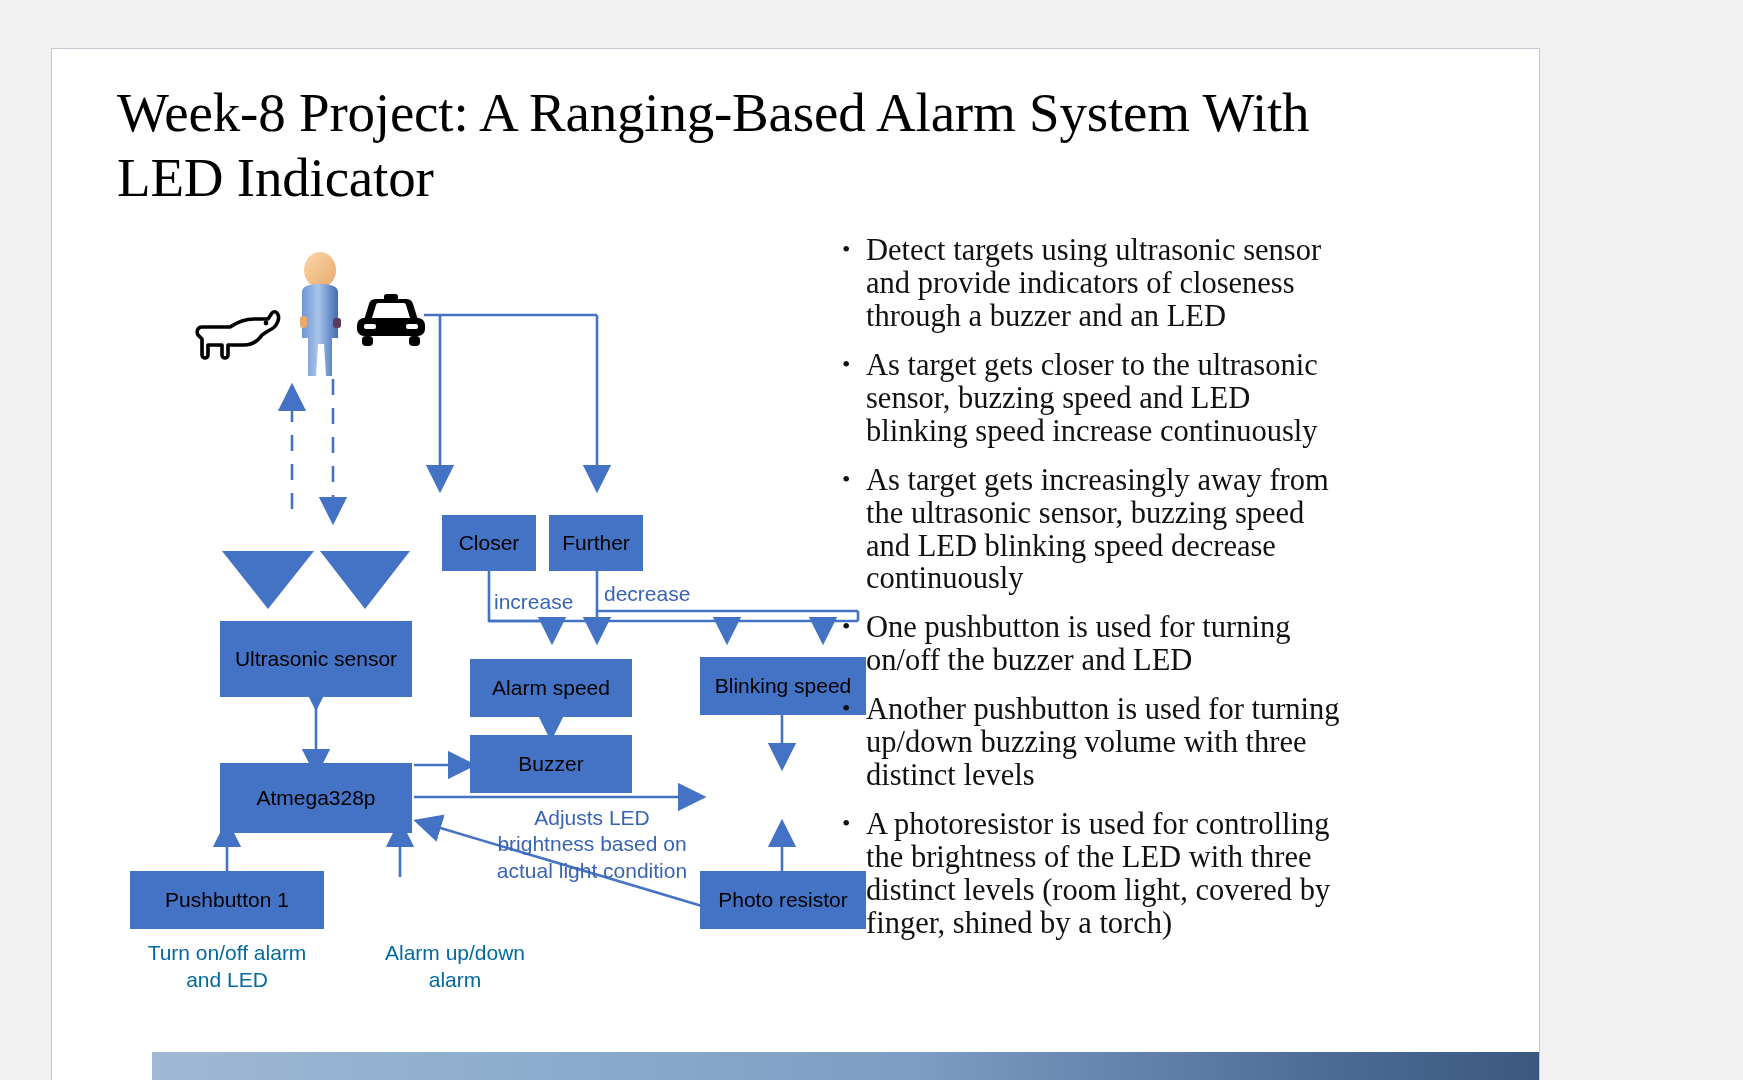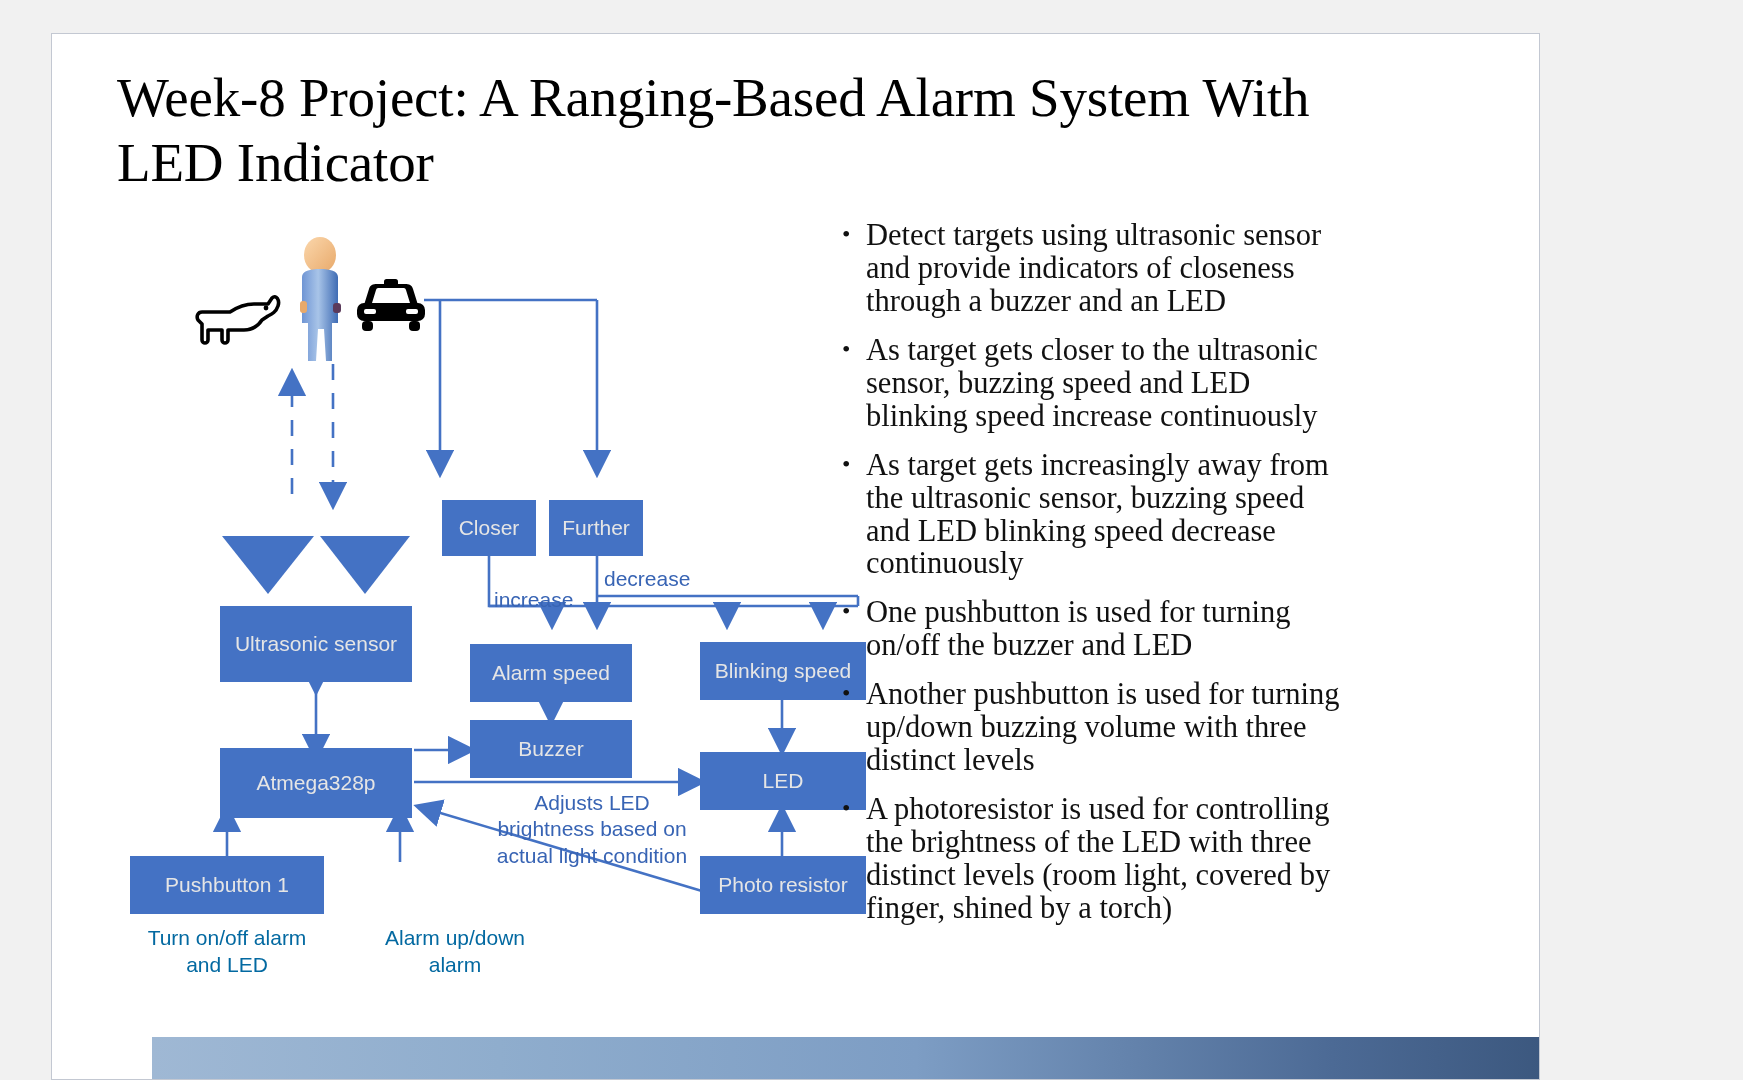--- a/index.html
+++ b/index.html
@@ -2,21 +2,21 @@
 <html><head>
 <meta charset="utf-8">
 <style>
   * { box-sizing: border-box; margin: 0; padding: 0; }
   html, body {
     width: 1743px; height: 1080px;
     background: #f1f1f1;
     font-family: "Liberation Sans", sans-serif;
     overflow: hidden;
   }
-  #app { position: relative; width: 1743px; height: 943px; }
+  #app { position: relative; width: 1743px; height: 943px; margin-top: 15px; }
 
   
   .slide {
     position: absolute;
     left: 51px; top: 33px;
     width: 1489px; height: 1047px;
     background: #ffffff;
     border: 1px solid #c3c8d2;
     overflow: hidden;
   }
@@ -55,21 +55,21 @@
   }
   .bullet .btext { flex: 1 1 auto; }
   .bullet b { font-weight: normal; }
 
   
   .diagram { position: absolute; left: 0; top: 0; width: 900px; height: 1047px; }
 
   .node {
     position: absolute;
     background: #4472C4;
-    color: #e5e5e5;
+    color: #000000;
     font-size: 21px;
     display: flex;
     align-items: center;
     justify-content: center;
     line-height: 1.15;
   }
   .cap {
     position: absolute;
     color: #0369a1;
     font-size: 21px;
@@ -222,28 +222,27 @@
       <div class="node" style="left:168px;top:572px;width:192px;height:76px">Ultrasonic sensor</div>
 
       <div class="node" style="left:418px;top:610px;width:162px;height:58px">Alarm speed</div>
 
       <div class="node" style="left:648px;top:608px;width:166px;height:58px">Blinking speed</div>
 
       <div class="node" style="left:418px;top:686px;width:162px;height:58px">Buzzer</div>
 
       <div class="node" style="left:168px;top:714px;width:192px;height:70px">Atmega328p</div>
 
-      <div class="node" style="left:648px;top:718px;width:166px;height:58px">LED</div>
 
       <div class="node" style="left:78px;top:822px;width:194px;height:58px">Pushbutton 1</div>
 
 
       <div class="node" style="left:648px;top:822px;width:166px;height:58px">Photo resistor</div>
 
-      <div class="edge-label" style="left:442px;top:553px">increase</div>
+      <div class="edge-label" style="left:442px;top:540px">increase</div>
 
       <div class="edge-label" style="left:552px;top:532px">decrease</div>
 
       <div class="edge-label multi" style="left:440px;top:756px;width:200px">Adjusts LED brightness based on actual light condition</div>
 
       <div class="cap" style="left:78px;top:890px;width:194px">Turn on/off alarm and LED</div>
 
       <div class="cap" style="left:306px;top:890px;width:194px">Alarm up/down alarm</div>
     </div>
 

